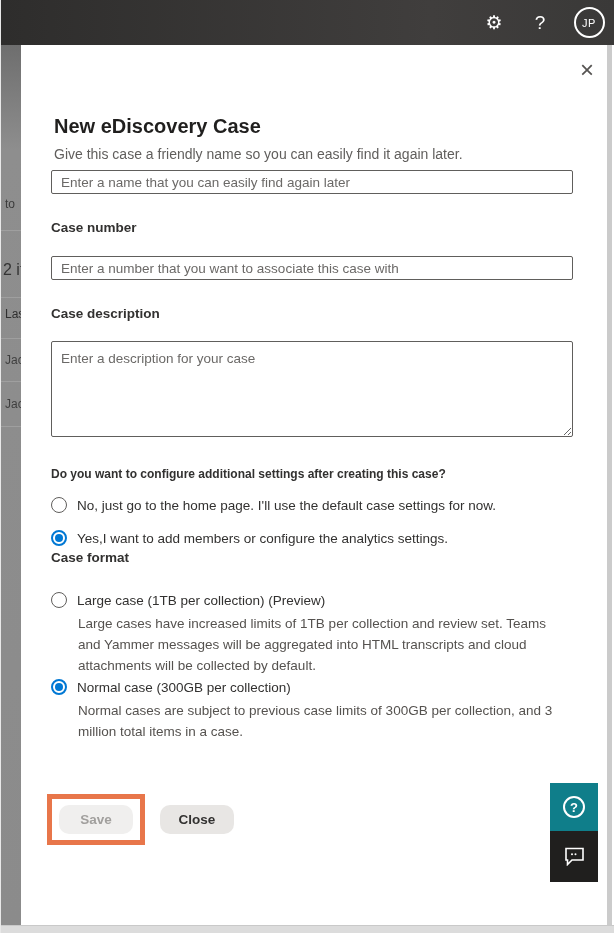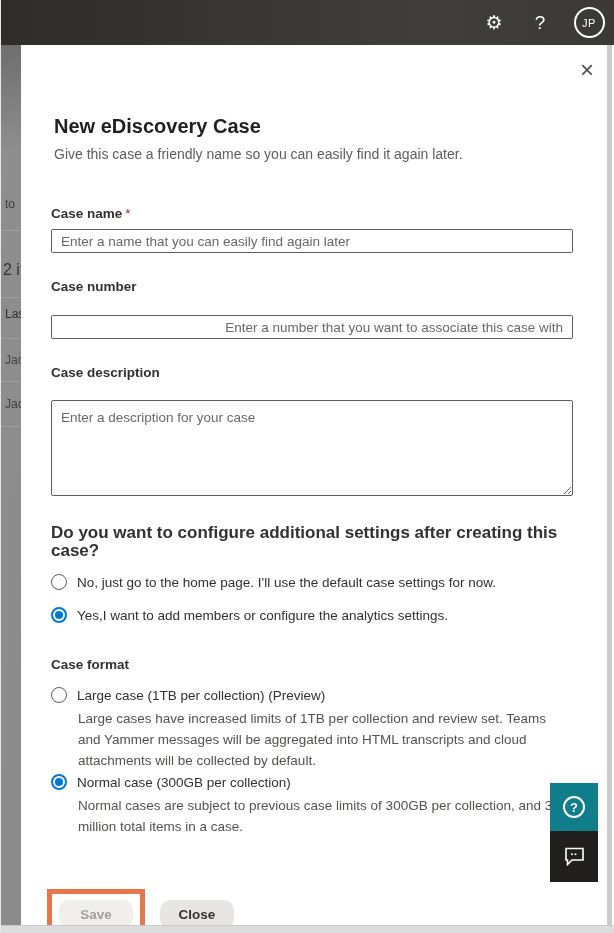--- a/index.html
+++ b/index.html
@@ -40,30 +40,30 @@
   .close-x { position:absolute; top:12px; right:8px; width:26px; height:26px; background:transparent; border:none;
              color:#565452; font-size:24px; font-weight:300; line-height:24px; cursor:pointer; font-family:inherit; }
   .dlg-title { margin:68px 0 0 3px; font-size:20px; font-weight:700; color:#201f1e; line-height:27px; }
   .dlg-sub { margin:5px 0 0 3px; font-size:14px; color:#605e5c; line-height:19px; }
 
   .f-label { display:block; margin-top:41px; font-size:13.5px; font-weight:600; color:#323130; line-height:18px; }
   .f-label.mt25 { margin-top:25px; }
   .req { color:#a4262c; font-weight:400; margin-left:3px; }
   .txt-input { display:block; margin-top:6px; width:100%; height:24px; border:1px solid #605e5c; border-radius:2px;
                padding:0 9px; font-size:13.5px; color:#323130; font-family:inherit; background:#fff; }
-  .txt-input.gap19 { margin-top:19px;text-align:right; }
+  .txt-input.gap19 { margin-top:19px; }
   .txt-input::placeholder, .txt-area::placeholder { color:#6b6967; opacity:1; }
   .txt-area { display:block; margin-top:18px; width:100%; height:96px; border:1px solid #605e5c; border-radius:2px;
               padding:9px; font-size:13.5px; color:#323130; font-family:inherit; resize:both; background:#fff; }
 
-  .question { margin-top:28px; font-size:17px; font-weight:600; color:#323130; line-height:18px; }
-  .section-label { margin-top:30px; font-size:13.5px; font-weight:600; color:#323130; line-height:18px; }
+  .question { margin-top:28px; font-size:12px; font-weight:600; color:#323130; line-height:18px; }
+  .section-label { font-size:13.5px; font-weight:600; color:#323130; line-height:18px; }
 
   .radio-row { display:flex; align-items:flex-start; margin-top:13px; cursor:pointer; }
-  .radio-row.fmt { margin-top:12px; }
+  .radio-row.fmt { margin-top:24px; }
   .radio-row.fmt2 { margin-top:2px; }
   .radio { flex:0 0 auto; width:16px; height:16px; border:1px solid #605e5c; border-radius:50%; margin-top:1px;
            position:relative; background:#fff; }
   .radio.selected { border:2px solid #0078d4; }
   .radio.selected::after { content:""; position:absolute; left:50%; top:50%; width:8px; height:8px; margin:-4px 0 0 -4px;
                            border-radius:50%; background:#0078d4; }
   .radio-label { margin-left:10px; font-size:13.5px; color:#323130; line-height:20px; }
   .opt-desc { margin:2px 4px 0 27px; max-width:502px; font-size:13.5px; color:#55524f; line-height:21px; }
 
   .footer { margin-top:52px; display:flex; align-items:center; }
@@ -110,23 +110,20 @@
     <span class="sep sep-3"></span>
     <span class="sep sep-4"></span>
   </div>
 
   <div class="panel">
     <button class="close-x">×</button>
 
     <h1 class="dlg-title">New eDiscovery Case</h1>
     <p class="dlg-sub">Give this case a friendly name so you can easily find it again later.</p>
 
-    <label class="f-label">
-      <span>Case name</span><span class="req">*</span>
-    </label>
     <input class="txt-input" type="text" placeholder="Enter a name that you can easily find again later" style="">
 
     <label class="f-label mt25">Case number</label>
     <input class="txt-input gap19" type="text" placeholder="Enter a number that you want to associate this case with" style="">
 
     <label class="f-label mt25">Case description</label>
     <textarea class="txt-area" placeholder="Enter a description for your case" style=""></textarea>
 
     <div class="question">Do you want to configure additional settings after creating this case?</div>
 

